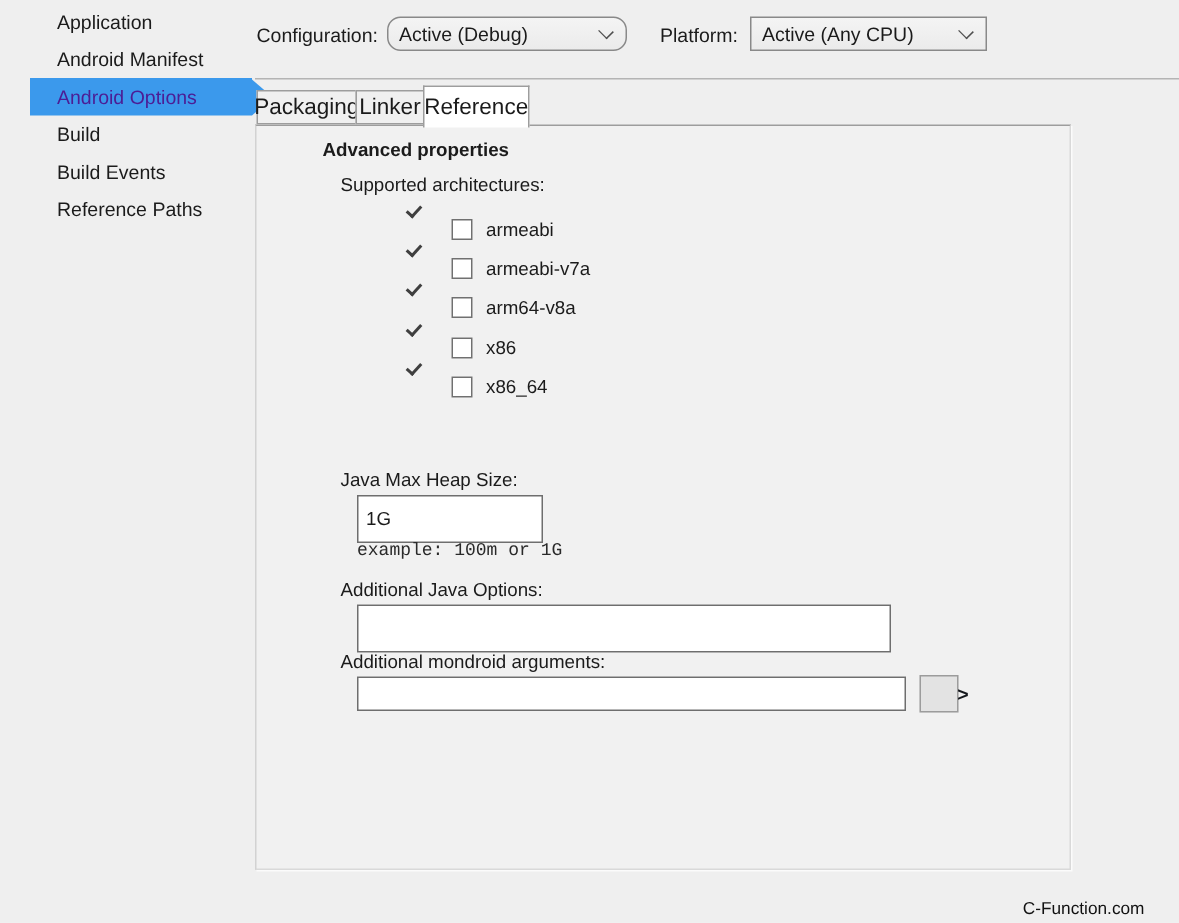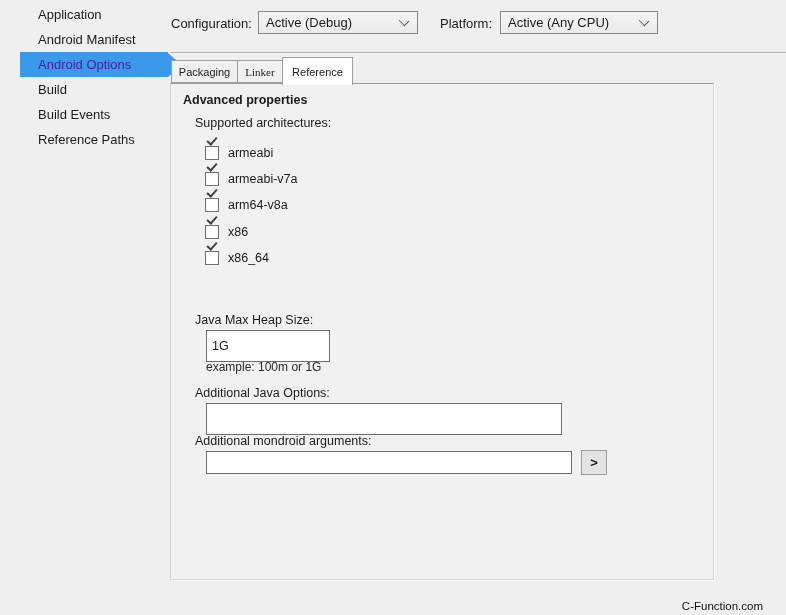--- a/index.html
+++ b/index.html
@@ -35,67 +35,67 @@
   .cfg-label { position:absolute; font-size:13px; }
   .lbl-config { left:171px; top:16px; }
   .lbl-platform { left:440px; top:16px; }
   .combo {
     position:absolute; height:23px;
     display:flex; align-items:center; justify-content:space-between;
     padding:0 9px 0 7px; font-size:13px;
     background:linear-gradient(#f4f4f4,#ebebeb);
     border:1px solid #898989; cursor:default;
   }
-  .combo-config { left:258px; top:11px; width:160px; }
+  .combo-config { left:258px; top:11px; width:160px;border-radius:9px; }
   .combo-platform { left:500px; top:11px; width:158px; }
   .chev {
     width:8px; height:8px; margin-top:-4px;
     border-right:1.5px solid #4f4f4f; border-bottom:1.5px solid #4f4f4f;
     transform:rotate(45deg) scale(1,.85); flex:0 0 auto;
   }
 
   .separator { position:absolute; left:170px; top:52px; width:616px; height:1px; background:#b4b4b4; }
 
   
   .tab {
     position:absolute; top:60px; height:23px;
     display:flex; align-items:center; justify-content:center;
     background:#f0f0f0; border:1px solid #9d9d9d;
-    font-size:11px; cursor:default; z-index:2;
+    font-size:15px; cursor:default; z-index:2;
   }
   .tab-packaging { left:171px; width:67px; }
-  .tab-linker    { left:237px; width:46px;font-family:Liberation Serif, serif; }
+  .tab-linker    { left:237px; width:46px; }
   .tab-advanced  { left:282px; width:71px; }
   .tab.active {
     top:57px; height:28px;
     background:var(--active-tab-bg,#ffffff);
     border-bottom:none; z-index:4;
   }
 
   
   .panel {
     position:absolute; left:170px; top:83px; width:544px; height:497px;
     background:var(--panel-bg,#f1f1f1);
     border-top:1px solid #9d9d9d;
     border-left:1px solid #d2d2d2;
     border-right:1px solid #d9d9d9;
     border-bottom:1px solid #d9d9d9;
     box-shadow:1px 1px 0 #fbfbfb;
     z-index:1;
   }
-  .panel * { position:absolute; }
+  .panel * { position:absolute;margin-left:32px; }
   .heading { font-weight:bold; font-size:12.5px; white-space:nowrap; }
   .h-props { left:12px; top:9px; }
   .h-build { left:12px; top:207px; }
   .plabel { font-size:12.5px; white-space:nowrap; }
   .lbl-arch { left:24px; top:32px; }
   .lbl-heap { left:24px; top:229px; }
   .lbl-java { left:24px; top:302px; }
   .lbl-mono { left:24px; top:350px; }
-  .hint { left:35px; top:276px; font-size:12px; color:#2a2a2a; white-space:nowrap; }
+  .hint { left:35px; top:276px; font-size:12px; color:#2a2a2a; white-space:nowrap;font-family:Liberation Mono, monospace; }
 
   .arch-list { left:34px; top:50px; width:300px; height:160px; }
   .arch-row { position:absolute; left:0; height:26px; display:flex; align-items:flex-end; }
   .arch-row span { position:static; }
   .checkbox {
     width:14px; height:14px; background:#fff;
     border:1px solid #707070; position:relative; flex:0 0 auto; cursor:default;
   }
   .checkbox.checked::after {
     content:""; position:absolute; left:2px; top:2.5px;

